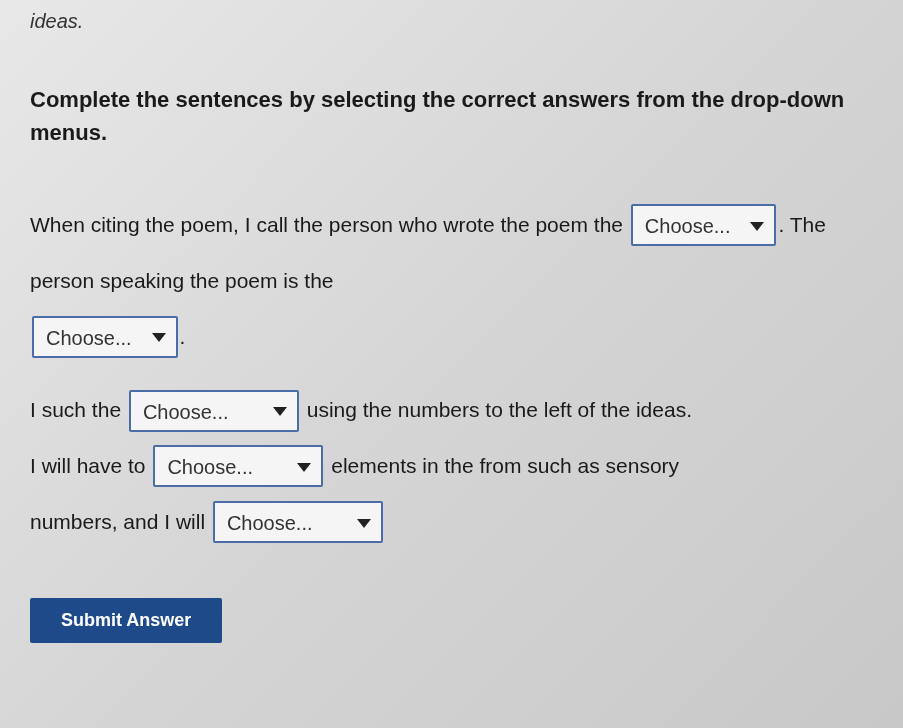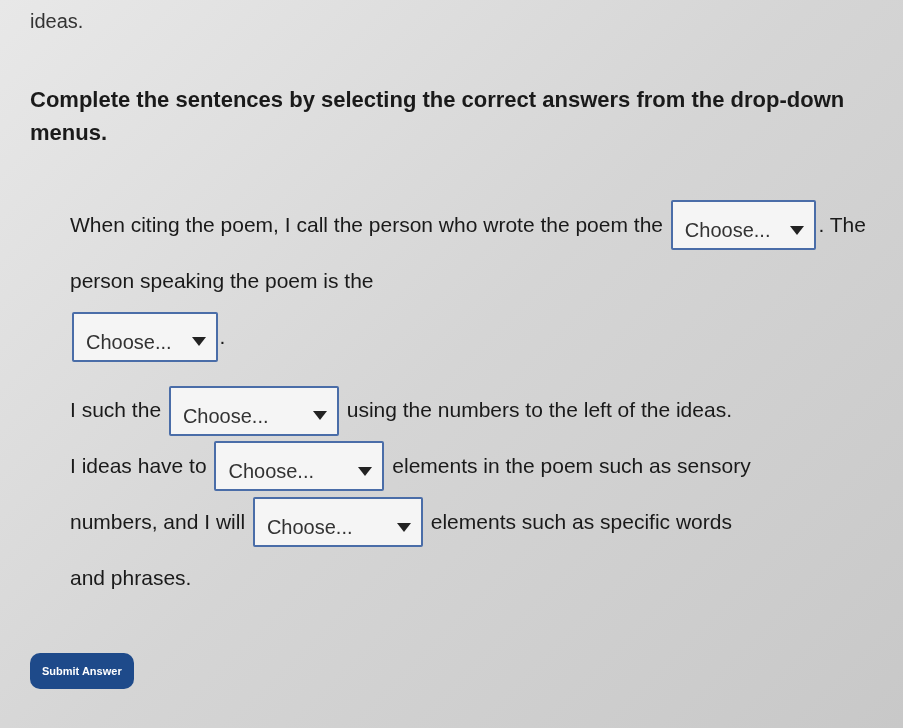--- a/index.html
+++ b/index.html
@@ -15,20 +15,21 @@
       padding: 20px 30px;
       color: #1a1a1a;
       position: relative;
       overflow: hidden;
     }
     .cutoff-text {
       font-size: 20px;
       color: #333;
       margin-bottom: 50px;
       margin-top: -10px;
+      font-style: italic;
     }
     .instruction {
       font-size: 22px;
       font-weight: bold;
       color: #1a1a1a;
       line-height: 1.5;
       margin-bottom: 48px;
     }
     .content {
       font-size: 21px;
@@ -36,21 +37,21 @@
       line-height: 2.6;
     }
     .text-segment {
       vertical-align: middle;
     }
     .dropdown {
       display: inline-flex;
       align-items: center;
       border: 2px solid #4a6da8;
       background: #f5f5f5;
-      padding: 16px 10px 6px 12px;
+      padding: 8px 10px 6px 12px;
       font-size: 20px;
       color: #333;
       cursor: pointer;
       vertical-align: middle;
       margin: 0 2px;
       border-radius: 2px;
       min-width: 140px;
       justify-content: space-between;
       line-height: 1.2;
     }
@@ -63,33 +64,32 @@
     .caret {
       width: 0;
       height: 0;
       border-left: 7px solid transparent;
       border-right: 7px solid transparent;
       border-top: 9px solid #222;
       display: inline-block;
     }
     .para {
       margin-bottom: 18px;
-      margin-left: 40px;
     }
     .submit-btn {
       display: inline-block;
       background: #1e4a8a;
       color: #ffffff;
-      font-size: 11px;
+      font-size: 18px;
       font-weight: bold;
-      padding: 12px 12px;
+      padding: 12px 31px;
       border: none;
       cursor: pointer;
       margin-top: 30px;
-      border-radius: 10px;
+      border-radius: 2px;
     }
   </style>
 </head>
 <body>
 
 
 
 <div class="cutoff-text">ideas.</div>
 
 <div class="instruction">Complete the sentences by selecting the correct answers from the drop-down menus.</div>
@@ -110,35 +110,33 @@
   </div>
 
   <div class="para">
     <span class="text-segment">I such the</span>
     <span class="dropdown wide">
       <span class="dropdown-label">Choose...</span>
       <span class="caret"></span>
     </span>
     <span class="text-segment">using the numbers to the left of the ideas.</span>
     <br>
-    <span class="text-segment">I ideas have to</span>
+    <span class="text-segment">I will have to</span>
     <span class="dropdown wide">
       <span class="dropdown-label">Choose...</span>
       <span class="caret"></span>
     </span>
-    <span class="text-segment">elements in the poem such as sensory</span>
+    <span class="text-segment">elements in the from such as sensory</span>
     <br>
     <span class="text-segment">numbers, and I will</span>
     <span class="dropdown wide">
       <span class="dropdown-label">Choose...</span>
       <span class="caret"></span>
     </span>
-    <span class="text-segment">elements such as specific words</span>
     <br>
-    <span class="text-segment">and phrases.</span>
   </div>
 
 </div>
 
 <button class="submit-btn">Submit Answer</button>
 
 
 
 
 </body></html>

